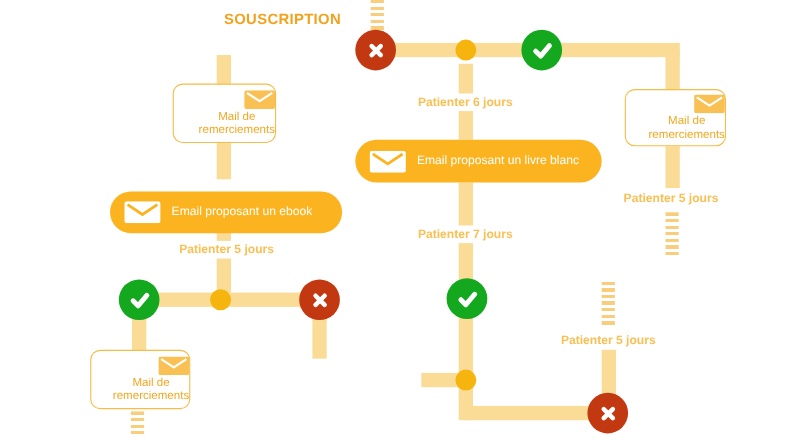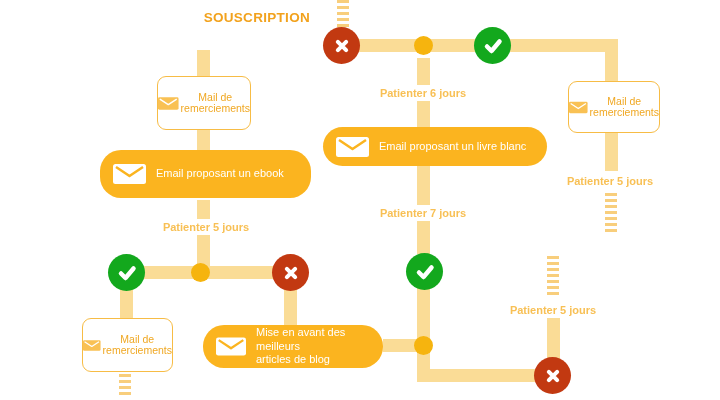--- a/index.html
+++ b/index.html
@@ -23,22 +23,22 @@
   
   .circle{
     position:absolute;width:37px;height:37px;border-radius:50%;z-index:4;
     display:flex;align-items:center;justify-content:center;
   }
   .circle.green{background:var(--check-green,#13A81D);}
   .circle.red{background:var(--cross-red,#C23911);}
   
   .box{
     position:absolute;background:#fff;border:1.5px solid var(--box-border,#F7BC45);
-    border-radius:9px;z-index:3;display:flex;flex-direction:row;
-    align-items:center;justify-content:center;gap:2px;box-sizing:border-box;
+    border-radius:9px;z-index:3;display:flex;flex-direction:column;
+    align-items:flex-end;justify-content:center;gap:2px;box-sizing:border-box;
   }
   .box .txt{
     font-size:10.5px;line-height:11.5px;color:var(--box-text,#F0A823);
     text-align:center;
   }
   
   .pill{
     position:absolute;background:var(--pill,#FBB41F);border-radius:21px;z-index:3;
     display:flex;align-items:center;gap:10px;padding-left:13px;box-sizing:border-box;
   }
@@ -155,40 +155,30 @@
     <svg width="28" height="17" viewBox="0 0 28 17">
         <rect width="28" height="17" rx="2" fill="#F9C154"></rect>
         <path d="M2.5 2.5 L14 10 L25.5 2.5" stroke="#fff" stroke-width="2" fill="none" stroke-linejoin="round"></path>
       </svg>
     <div class="txt">
       <div>Mail de</div>
       <div>remerciements</div>
     </div>
   </div>
 
-  <div class="pill" style="left:100px;top:150px;width:211px;height:48px;">
+  <div class="pill" style="left:100px;top:174px;width:211px;height:38px;">
     <svg width="33" height="20" viewBox="0 0 33 20">
         <rect width="33" height="20" rx="2.5" fill="#fff"></rect>
         <path d="M3 3 L16.5 12 L30 3" stroke="#FBB41F" stroke-width="2.5" fill="none" stroke-linejoin="round"></path>
       </svg>
     <div class="txt">Email proposant un ebook</div>
   </div>
 
   <div class="pill" style="left:323px;top:127px;width:224px;height:39px;">
     <svg width="33" height="20" viewBox="0 0 33 20">
         <rect width="33" height="20" rx="2.5" fill="#fff"></rect>
         <path d="M3 3 L16.5 12 L30 3" stroke="#FBB41F" stroke-width="2.5" fill="none" stroke-linejoin="round"></path>
       </svg>
     <div class="txt">Email proposant un livre blanc</div>
   </div>
 
-  <div class="pill" style="left:203px;top:325px;width:180px;height:43px;">
-    <svg width="30" height="19" viewBox="0 0 33 20" style="flex-shrink:0;">
-        <rect width="33" height="20" rx="2.5" fill="#fff"></rect>
-        <path d="M3 3 L16.5 12 L30 3" stroke="#FBB41F" stroke-width="2.5" fill="none" stroke-linejoin="round"></path>
-      </svg>
-    <div class="txt">
-      <div>Mise en avant des meilleurs</div>
-      <div>articles de blog</div>
-    </div>
-  </div>
 
 </div>
 
 </body></html>

